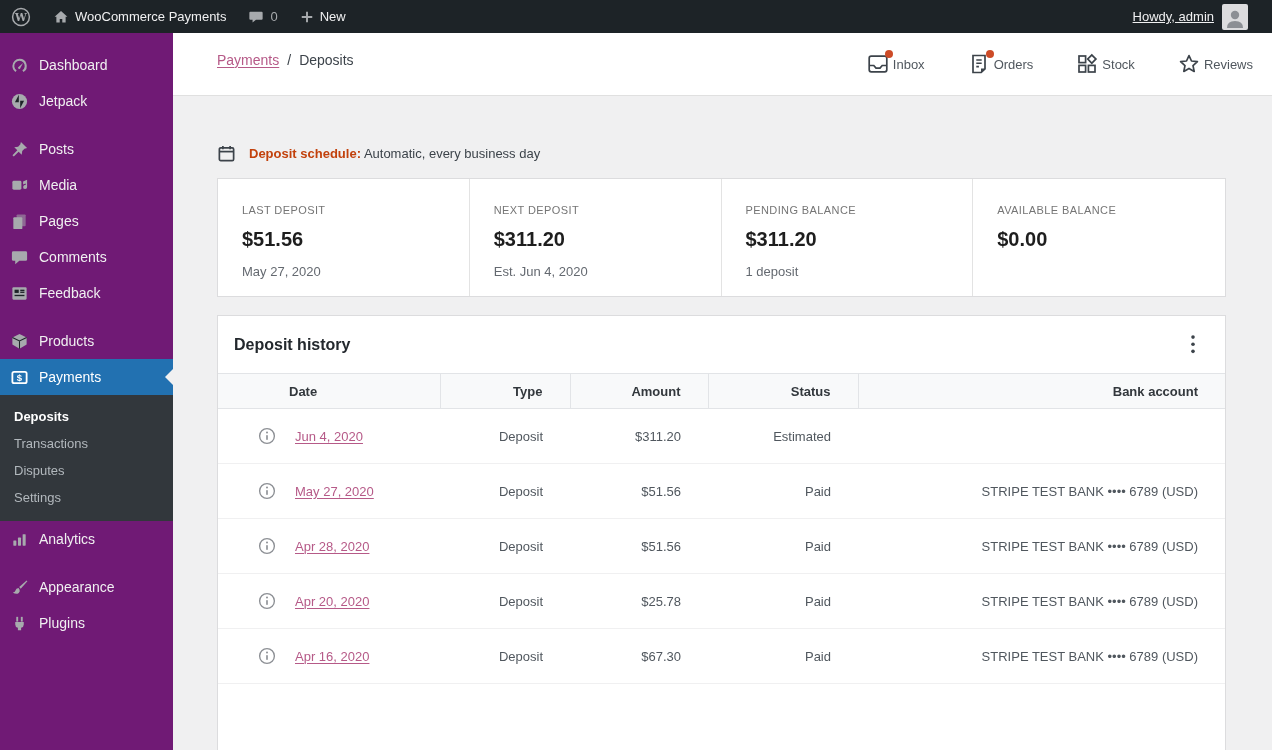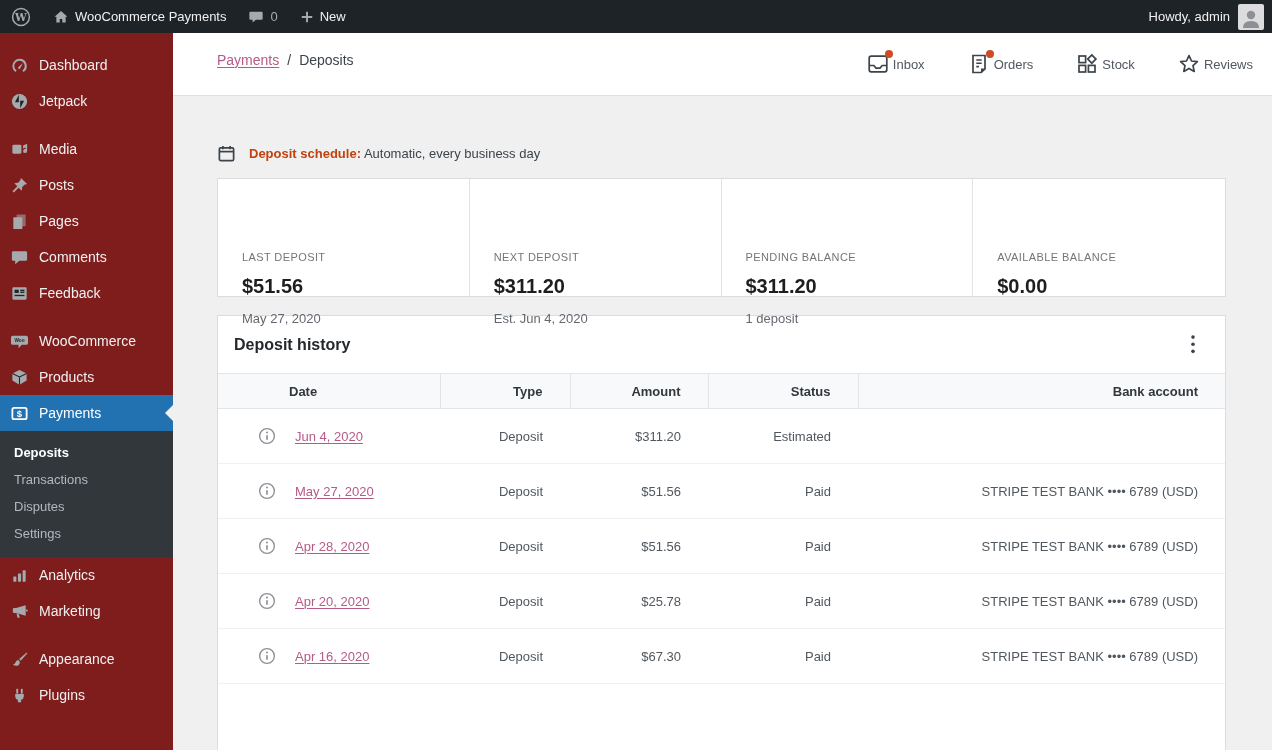--- a/index.html
+++ b/index.html
@@ -8,25 +8,25 @@
   a { text-decoration: none; cursor: pointer; }
   svg { display: block; }
 
   
   #adminbar { position: fixed; top: 0; left: 0; right: 0; height: 33px; background: #1d2327;
     color: #f0f0f1; display: flex; align-items: center; justify-content: space-between; z-index: 60; }
   .ab-left, .ab-right { display: flex; align-items: center; height: 33px; }
   .ab-item { display: flex; align-items: center; gap: 6px; padding: 0 11px; height: 33px; color: #f0f0f1; font-size: 13px; }
   .ab-item .abicon { color: #a7aaad; display: flex; align-items: center; }
   .ab-count { color: #a7aaad; }
-  .ab-right { padding-right: 8px; gap: 8px; }
+  .ab-right { padding-right: 24px; gap: 8px; text-decoration: underline; }
   .avatar { width: 26px; height: 26px; background: #dcdcde; border-radius: 2px; display: flex; align-items: flex-end; justify-content: center; overflow: hidden; }
 
   
-  #sidebar { position: fixed; top: 33px; left: 0; bottom: 0; width: 173px; background: #7f1d1d; overflow: hidden; z-index: 50; }
+  #sidebar { position: fixed; top: 33px; left: 0; bottom: 0; width: 173px; background: #701a75; overflow: hidden; z-index: 50; }
   #sidebar-menu { padding-top: 14px; }
   .menu-item { position: relative; display: flex; align-items: center; gap: 10px; padding: 8px 8px 8px 9px; color: #f0f0f1; font-size: 14px; }
   .mi-icon { width: 20px; height: 20px; color: #a7aaad; display: flex; align-items: center; justify-content: center; flex: none; }
   .mi-icon svg { width: 19px; height: 19px; }
   .menu-item.active { background: #2271b1; color: #fff; }
   .menu-item.active .mi-icon { color: #fff; }
   .menu-item.active::after { content: ''; position: absolute; right: 0; top: 50%; margin-top: -8px;
     border: 8px solid transparent; border-right-color: #f0f0f1; }
   .menu-gap { height: 12px; }
   .submenu { background: #32373c; padding: 8px 0 10px; }
@@ -48,21 +48,21 @@
 
   #content { padding: 0 46px 0 44px; }
 
   .schedule { margin-top: 47px; display: flex; align-items: center; gap: 13px; font-size: 13px; color: #3c434a; height: 20px; }
   .schedule .cal { color: #3c434a; }
   .schedule b { color: #c2410c; }
 
   .cards { margin-top: 15px; display: grid; grid-template-columns: repeat(4, 1fr); background: #fff; border: 1px solid #dcdcde; }
   .card { padding: 25px 24px; border-right: 1px solid #e3e3e3; height: 117px; }
   .card:last-child { border-right: none; }
-  .card-label { font-size: 11px; letter-spacing: .4px; color: #757575; margin-top: 47px; }
+  .card-label { font-size: 11px; letter-spacing: .4px; color: #757575; }
   .card-value { font-size: 20px; font-weight: bold; color: #1e1e1e; margin-top: 12px; }
   .card-sub { font-size: 13px; color: #646970; margin-top: 13px; min-height: 15px; }
 
   .history { margin-top: 18px; background: #fff; border: 1px solid #dcdcde; border-bottom: none; min-height: 440px; }
   .history-head { height: 57px; display: flex; align-items: center; justify-content: space-between; padding: 0 26px 0 16px; }
   .history-head h2 { font-size: 16px; font-weight: bold; color: #23282d; }
   .kebab { background: none; border: none; cursor: pointer; color: #3c434a; padding: 4px; }
 
   table { width: 100%; border-collapse: collapse; table-layout: fixed; border-radius: 30px; }
   thead th { background: #f8f9fa; height: 35px; font-size: 13px; font-weight: bold; color: #32373c;
@@ -144,33 +144,33 @@
             <path d="M9.3 2.8v8H5.2z" fill="#1d2327"></path>
             <path d="M10.7 17.2v-8h4.1z" fill="#1d2327"></path>
           </svg>
         </span>
         <span class="mi-label">Jetpack</span>
       </a>
       <div class="menu-gap"></div>
       <a class="menu-item">
         <span class="mi-icon">
           <svg viewBox="0 0 20 20">
+            <path d="M11.5 2l6.5 6.5-2.8.7-2.3 2.3-.6 4-3.2-3.2L4 17.4l-1.4-1.4 5.1-5.1L4.5 7.7l4-.6 2.3-2.3z" fill="currentColor"></path>
+          </svg>
+        </span>
+        <span class="mi-label">Posts</span>
+      </a>
+      <a class="menu-item">
+        <span class="mi-icon">
+          <svg viewBox="0 0 20 20">
             <rect x="2.5" y="5" width="9.5" height="9.5" rx="1.5" fill="currentColor"></rect>
             <path d="M13.8 5.8l4.2-1.9v7.7a2.1 2.1 0 1 1-1.5-2V7.9l-2.7 1.1z" fill="currentColor"></path>
           </svg>
         </span>
         <span class="mi-label">Media</span>
-      </a>
-      <a class="menu-item">
-        <span class="mi-icon">
-          <svg viewBox="0 0 20 20">
-            <path d="M11.5 2l6.5 6.5-2.8.7-2.3 2.3-.6 4-3.2-3.2L4 17.4l-1.4-1.4 5.1-5.1L4.5 7.7l4-.6 2.3-2.3z" fill="currentColor"></path>
-          </svg>
-        </span>
-        <span class="mi-label">Posts</span>
       </a>
       <a class="menu-item">
         <span class="mi-icon">
           <svg viewBox="0 0 20 20">
             <rect x="7" y="2.5" width="9.5" height="12.5" rx="1" fill="currentColor" opacity=".55"></rect>
             <rect x="3.5" y="5.5" width="9.5" height="12.5" rx="1" fill="currentColor"></rect>
           </svg>
         </span>
         <span class="mi-label">Pages</span>
       </a>
@@ -188,29 +188,20 @@
             <rect x="2.5" y="3.5" width="15" height="13" rx="1.2" fill="currentColor"></rect>
             <rect x="4.8" y="6" width="4.4" height="3.4" fill="#1d2327"></rect>
             <rect x="10.8" y="6" width="4.4" height="1.4" fill="#1d2327"></rect>
             <rect x="10.8" y="8" width="4.4" height="1.4" fill="#1d2327"></rect>
             <rect x="4.8" y="11.4" width="10.4" height="1.4" fill="#1d2327"></rect>
           </svg>
         </span>
         <span class="mi-label">Feedback</span>
       </a>
       <div class="menu-gap"></div>
-      <a class="menu-item">
-        <span class="mi-icon">
-          <svg viewBox="0 0 20 20">
-            <path d="M3 4h14q2 0 2 2v5.5q0 2-2 2h-4.5L9 17v-3.5H3q-2 0-2-2V6q0-2 2-2z" fill="currentColor"></path>
-            <text x="10" y="10.9" text-anchor="middle" font-size="5" font-weight="bold" fill="#1d2327">Woo</text>
-          </svg>
-        </span>
-        <span class="mi-label">WooCommerce</span>
-      </a>
       <a class="menu-item">
         <span class="mi-icon">
           <svg viewBox="0 0 20 20">
             <path d="M10 2l7.5 3.75v7.5L10 17.5l-7.5-4.25v-7.5z" fill="currentColor"></path>
             <path d="M2.5 5.75L10 9.5l7.5-3.75M10 9.5v8" stroke="#1d2327" stroke-width="1.1" fill="none"></path>
           </svg>
         </span>
         <span class="mi-label">Products</span>
       </a>
       <a class="menu-item active">
@@ -230,30 +221,20 @@
       </div>
       <a class="menu-item">
         <span class="mi-icon">
           <svg viewBox="0 0 20 20">
             <rect x="3.5" y="11" width="3.2" height="5.5" rx=".6" fill="currentColor"></rect>
             <rect x="8.4" y="8" width="3.2" height="8.5" rx=".6" fill="currentColor"></rect>
             <rect x="13.3" y="4.5" width="3.2" height="12" rx=".6" fill="currentColor"></rect>
           </svg>
         </span>
         <span class="mi-label">Analytics</span>
-      </a>
-      <a class="menu-item">
-        <span class="mi-icon">
-          <svg viewBox="0 0 20 20">
-            <path d="M16.5 3.5v11L6.5 11.6H4.3q-1.3 0-1.3-1.3V7.7q0-1.3 1.3-1.3h2.2z" fill="currentColor"></path>
-            <path d="M6.8 12.2l1.2 4.3h2.3l-1.2-4.1z" fill="currentColor"></path>
-            <circle cx="17.6" cy="9" r="1.1" fill="currentColor"></circle>
-          </svg>
-        </span>
-        <span class="mi-label">Marketing</span>
       </a>
       <div class="menu-gap"></div>
       <a class="menu-item">
         <span class="mi-icon">
           <svg viewBox="0 0 20 20">
             <path d="M17.5 2.5L9.7 9.6l1.6 1.6 7-7.9z" fill="currentColor"></path>
             <path d="M9 10.5q-2.8.2-3.1 2.3-.3 1.9-2.9 2.7 3.8 2.2 6.2.3 1.8-1.5.8-3.6z" fill="currentColor"></path>
           </svg>
         </span>
         <span class="mi-label">Appearance</span>

